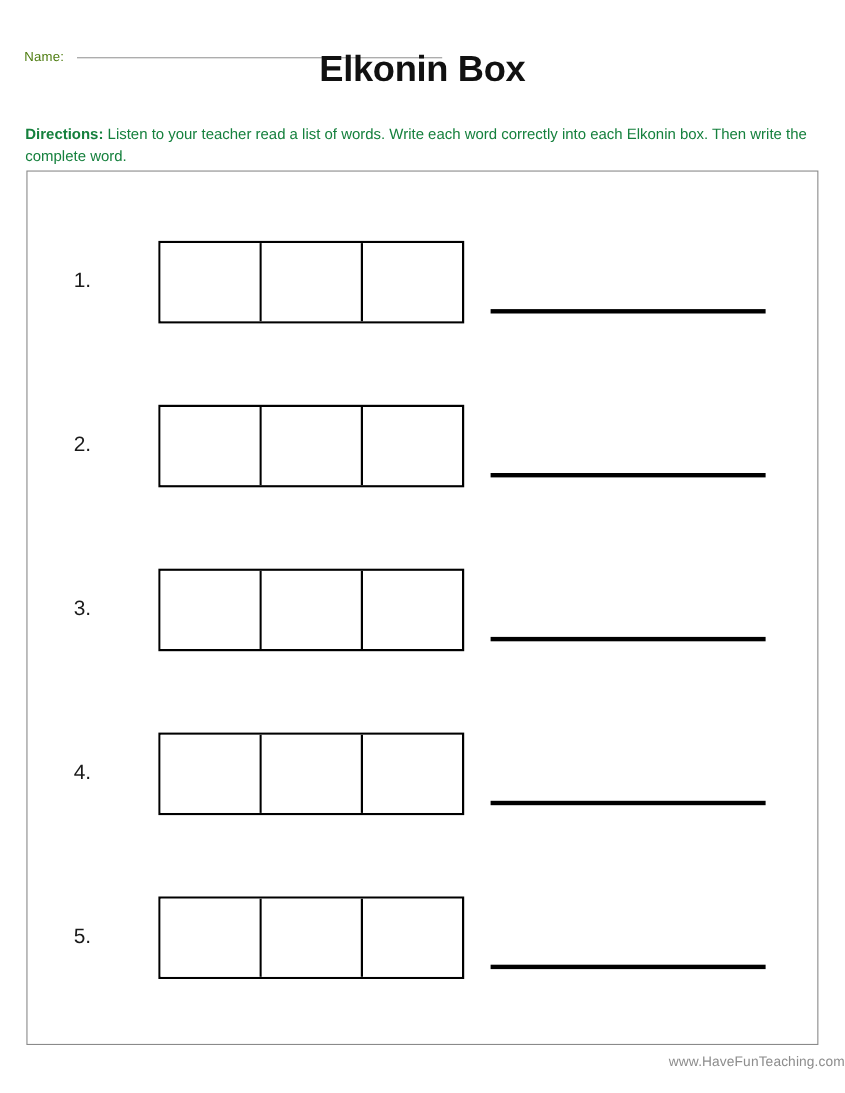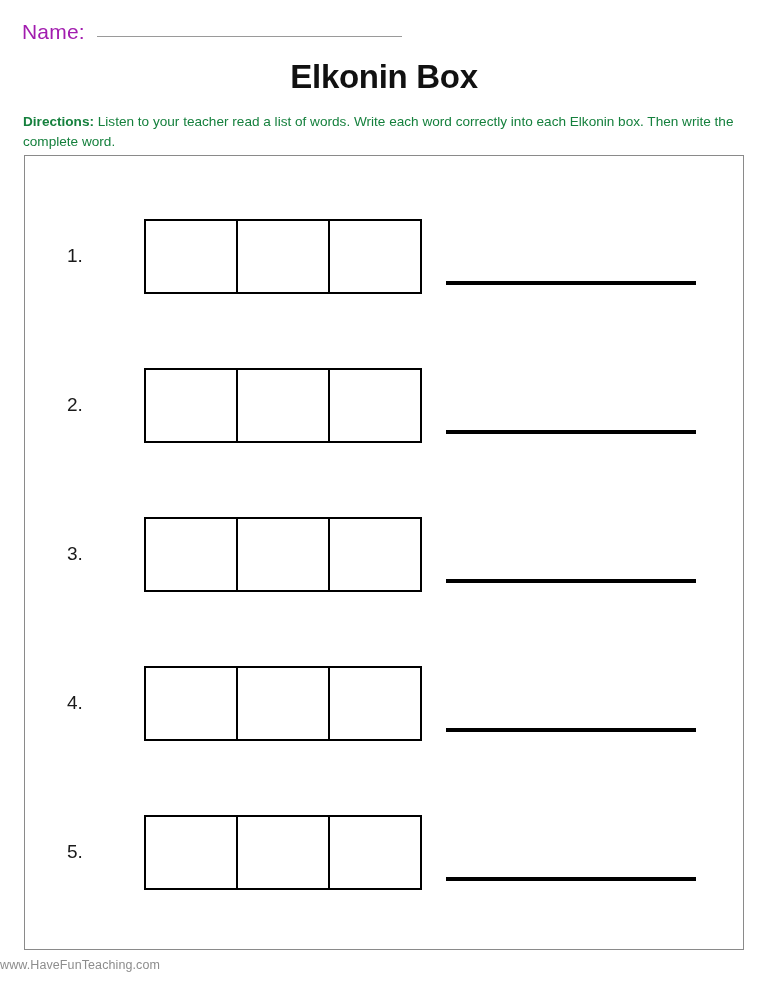--- a/index.html
+++ b/index.html
@@ -21,39 +21,40 @@
   .name-row {
     position: absolute;
     left: 22px;
     top: 20px;
     width: 380px;
     height: 26px;
     display: flex;
     align-items: baseline;
   }
   .name-label {
-    font-size: 21px;
+    font-size: 12px;
     letter-spacing: 0.2px;
-    color: #a21caf;
+    color: #4d7c0f;
     white-space: nowrap;
+    margin-top: 24px;
   }
   .name-line {
     flex: 1 1 auto;
     margin-left: 12px;
     border-bottom: 1.5px solid #9a9a9a;
     height: 1px;
     position: relative;
     top: -2px;
   }
 
   
   .title {
     position: absolute;
     left: 0;
-    top: 58px;
+    top: 44px;
     width: 768px;
     text-align: center;
     font-size: 33px;
     font-weight: bold;
     letter-spacing: -0.3px;
     color: #111111;
   }
 
   
   .directions {
@@ -135,21 +136,21 @@
     height: 4px;
     background: #000000;
   }
 
   
   .footer {
     position: absolute;
     left: 0;
     top: 958px;
     width: 768px;
-    text-align: left;
+    text-align: right;
     font-size: 12.5px;
     color: #8d8d8d;
     letter-spacing: 0.1px;
   }
 </style>
 </head>
 <body>
 
 <div class="name-row">
   <span class="name-label">Name:</span>

